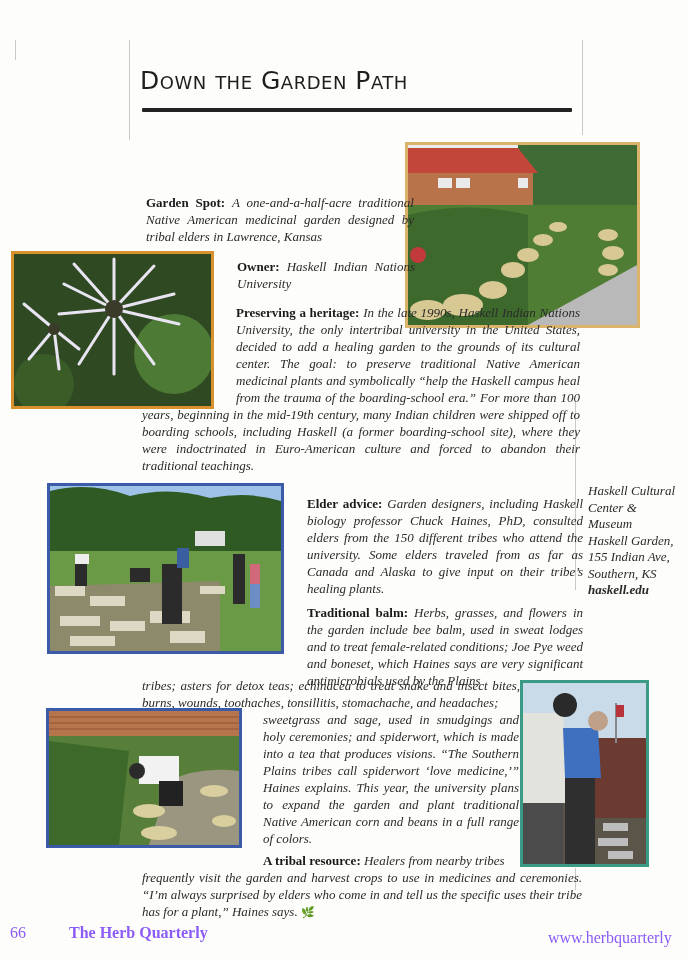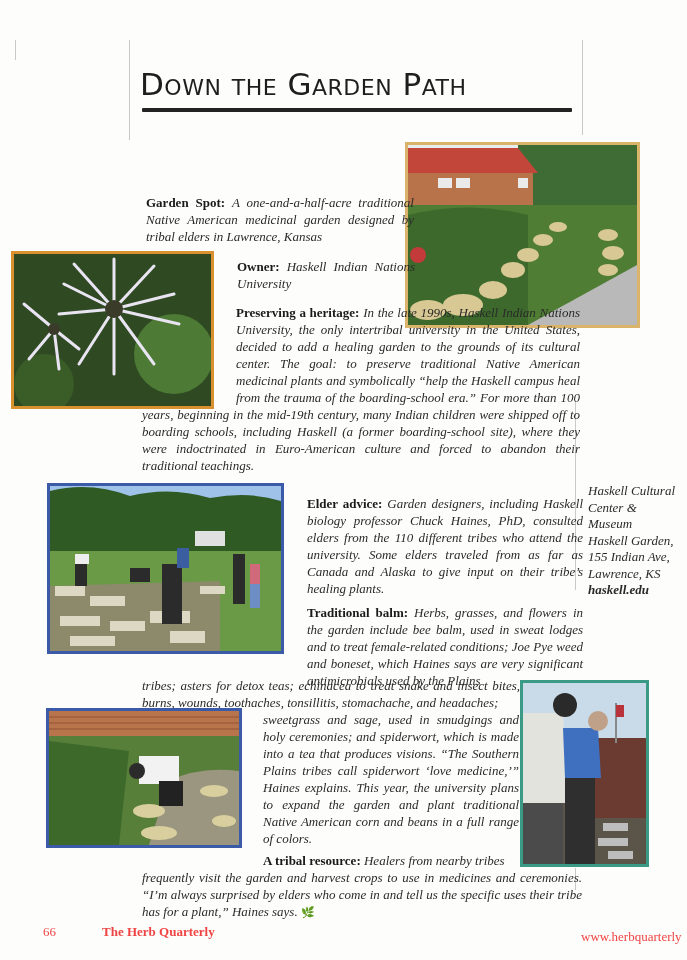--- a/index.html
+++ b/index.html
@@ -1,28 +1,28 @@
 <!DOCTYPE html>
 <html><head>
 <meta charset="utf-8">
 <style>
   html, body { margin:0; padding:0; }
   body { width:687px; height:960px; background:#fdfdfb; position:relative; overflow:hidden;
          font-family:"Liberation Serif", "DejaVu Serif", serif; color:#2a2a2a; }
   .abs { position:absolute; }
   .vline { position:absolute; width:1px; background:#c9c9c9; }
-  .title { left:140px; top:66px; font-family:"DejaVu Sans", sans-serif; font-size:31px; letter-spacing:0.5px; color:#1e1e1e; font-variant:small-caps; white-space:nowrap; }
+  .title { left:140px; top:66px; font-family:"DejaVu Sans", sans-serif; font-size:25px; letter-spacing:0.5px; color:#1e1e1e; font-variant:small-caps; white-space:nowrap; }
   .title-rule { left:142px; top:108px; width:430px; height:4px; background:#222; border-radius:1px; }
   p.txt { position:absolute; margin:8px; font-size:13px; line-height:17px; text-align:justify; }
   p.txt b { font-weight:bold; font-style:normal; color:#1a1a1a; }
   p.txt i { font-style:italic; }
   .photo { position:absolute; box-sizing:border-box; overflow:hidden; }
   .side { left:588px; top:443px; width:96px; font-size:13px; line-height:16.5px; font-style:italic; text-align:left;margin-top:40px; }
   .side b { font-style:italic; font-weight:bold; }
-  .foot { font-family:"Liberation Serif", serif; font-size:13px; color:#ef4444;margin-left:33px; }
+  .foot { font-family:"Liberation Serif", serif; font-size:16px; color:#8b5cf6; }
   .endmark { color:#2e7d32; font-style:normal; font-weight:bold; font-size:11px; }
 </style>
 </head>
 <body>
 
 <div class="vline" style="left:15px; top:40px; height:20px;"></div>
 <div class="vline" style="left:129px; top:40px; height:100px;"></div>
 <div class="vline" style="left:582px; top:40px; height:95px;"></div>
 <div class="vline" style="left:575px; top:400px; height:190px;"></div>
 <div class="vline" style="left:575px; top:868px; height:22px;"></div>
@@ -100,21 +100,21 @@
   <b>Preserving a heritage:</b>
   <i>In the late 1990s, Haskell Indian Nations University, the only intertribal university in the United States, decided to add a healing garden to the grounds of its cultural center. The goal: to preserve traditional Native American medicinal plants and symbolically “help the Haskell campus heal from the trauma of the boarding-school era.” For more than 100 years, beginning in the mid-19th century, many Indian children were shipped off to boarding schools, including Haskell (a former boarding-school site), where they were indoctrinated in Euro-American culture and forced to abandon their traditional teachings.</i>
 </p>
 
 <div class="abs side">
   <div>Haskell Cultural</div>
   <div>Center &amp;</div>
   <div>Museum</div>
   <div>Haskell Garden,</div>
   <div>155 Indian Ave,</div>
-  <div>Lawrence, KS</div>
+  <div>Southern, KS</div>
   <div><b>haskell.edu</b></div>
 </div>
 
 <div class="photo" style="left:47px; top:483px; width:237px; height:171px; border:3px solid #3b5aa8;">
   <svg width="231" height="165" viewBox="0 0 231 165">
     <rect width="231" height="165" fill="#6a9a45"></rect>
     <rect width="231" height="40" fill="#9fc3e8"></rect>
     <path d="M0 5 Q40 -5 80 10 Q120 0 160 12 Q200 5 231 15 L231 65 L0 65 Z" fill="#2f5a24"></path>
     <rect x="145" y="45" width="30" height="15" fill="#e0e0e0"></rect>
     <path d="M0 100 L170 95 L170 165 L0 165 Z" fill="#8c8a6a"></path>
@@ -136,21 +136,21 @@
     </g>
     <rect x="25" y="68" width="14" height="10" fill="#eee"></rect>
     <rect x="127" y="62" width="12" height="20" fill="#3a5ea0"></rect>
     <rect x="200" y="78" width="10" height="20" fill="#d06a7a"></rect>
     <rect x="200" y="98" width="10" height="24" fill="#6c8ec4"></rect>
   </svg>
 </div>
 
 <p class="txt" style="left:299px; top:487px; width:276px;">
   <b>Elder advice:</b>
-  <i>Garden designers, including Haskell biology professor Chuck Haines, PhD, consulted elders from the 110 different tribes who attend the university. Some elders traveled from as far as Canada and Alaska to give input on their tribe’s healing plants.</i>
+  <i>Garden designers, including Haskell biology professor Chuck Haines, PhD, consulted elders from the 150 different tribes who attend the university. Some elders traveled from as far as Canada and Alaska to give input on their tribe’s healing plants.</i>
 </p>
 
 <p class="txt" style="left:299px; top:596px; width:276px;">
   <b>Traditional balm:</b>
   <i>Herbs, grasses, and flowers in the garden include bee balm, used in sweat lodges and to treat female-related conditions; Joe Pye weed and boneset, which Haines says are very significant antimicrobials used by the Plains</i>
 </p>
 
 <p class="txt" style="left:134px; top:669px; width:378px;">
   <i>tribes; asters for detox teas; echinacea to treat snake and insect bites, burns, wounds, toothaches, tonsillitis, stomachache, and headaches;</i>
 </p>

